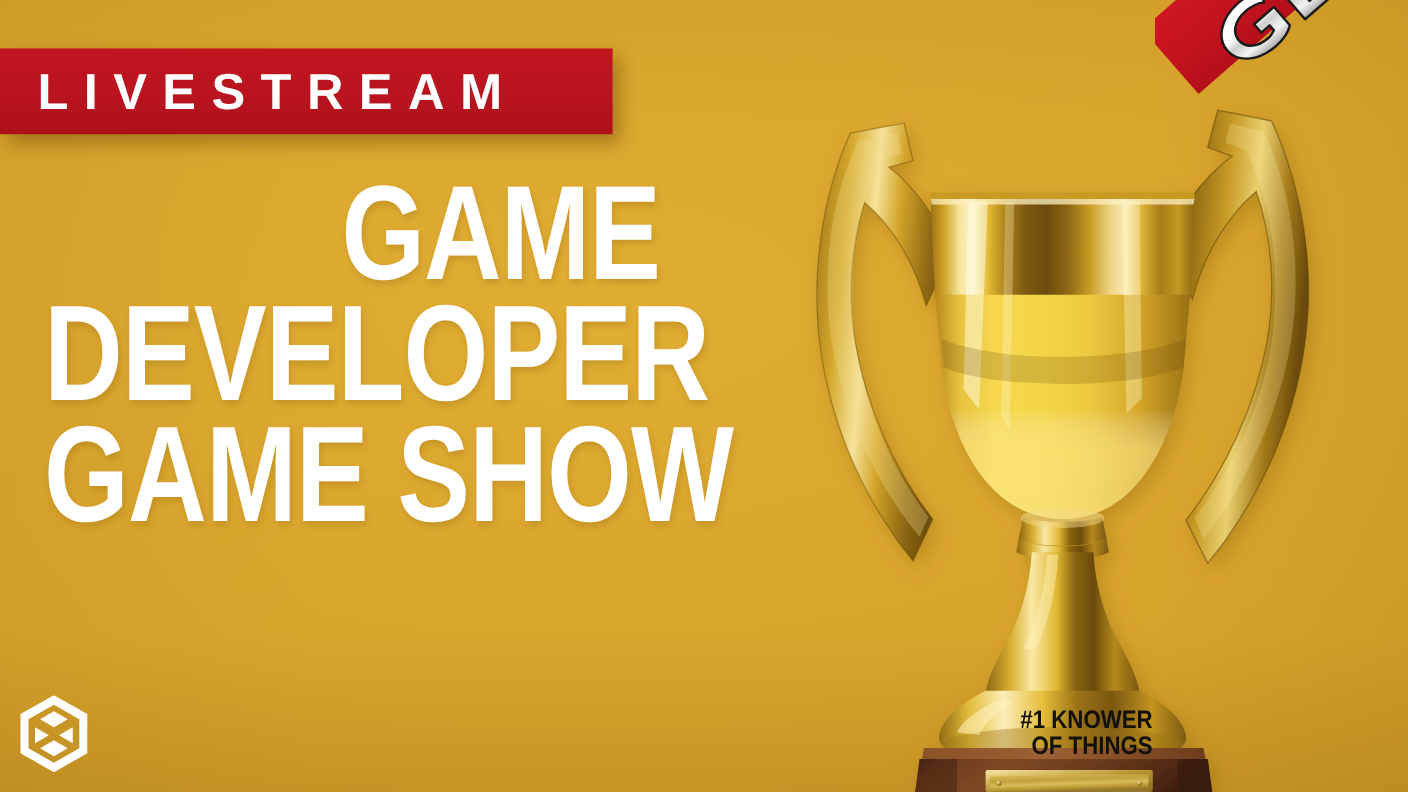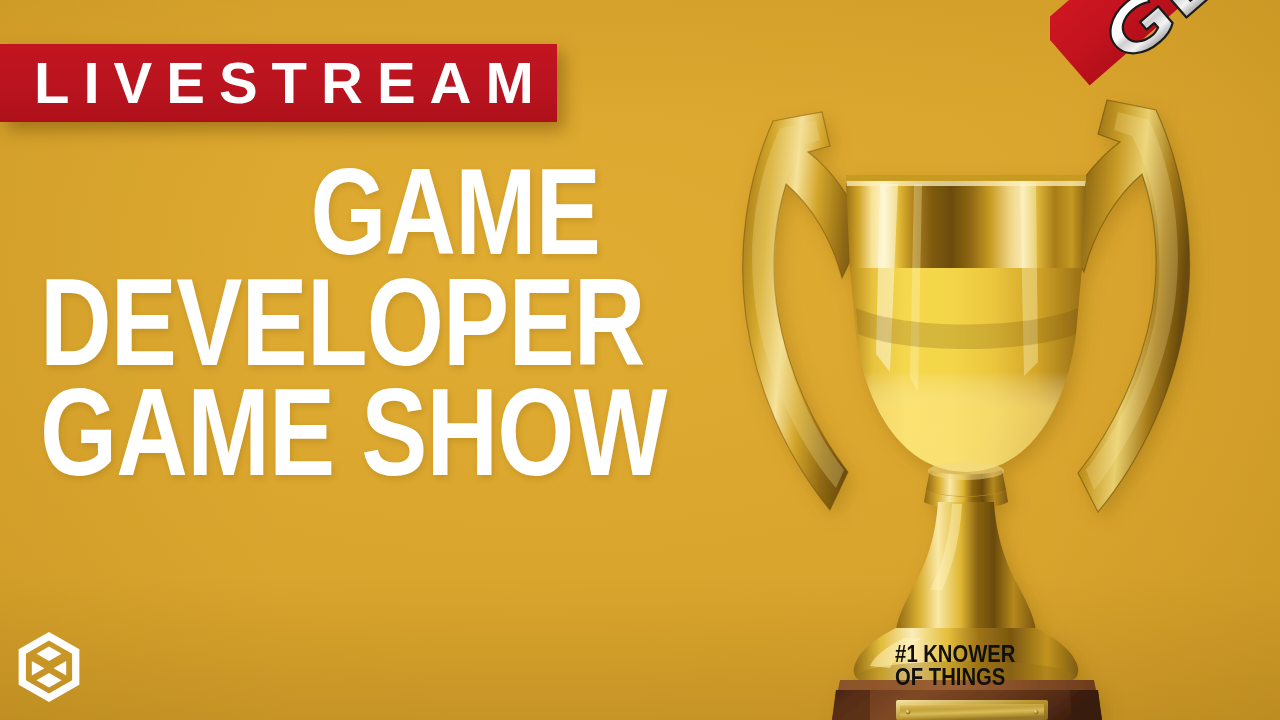--- a/index.html
+++ b/index.html
@@ -36,21 +36,21 @@
     height: 78px;
     background: #BE1622;
     background: linear-gradient(180deg, #C2151F 0%, #B91420 55%, #AE1019 100%);
     box-shadow: 7px 8px 16px rgba(90, 55, 5, 0.42);
     display: flex;
     align-items: center;
     z-index: 6;
   }
   .livestream-banner .ls-text {
     color: #ffffff;
-    font-size: 58px;
+    font-size: 46px;
     font-weight: 700;
     letter-spacing: 14px;
     padding-left: 34px;
     line-height: 1;
     white-space: nowrap;
   }
 
   
   .title-block {
     position: absolute;
@@ -120,24 +120,24 @@
     left: 690px;
     top: 72px;
     width: 560px;
     height: 648px;
     z-index: 4;
   }
 
   
   .plaque-text {
     position: absolute;
-    left: 886px;
+    left: 905px;
     top: 643px;
     width: 152px;
-    text-align: left;
+    text-align: right;
     z-index: 8;
     pointer-events: none;
   }
   .plaque-text .pl {
     display: block;
     color: #12100c;
     font-weight: 700;
     font-size: 23px;
     line-height: 1.02;
     letter-spacing: 0px;

